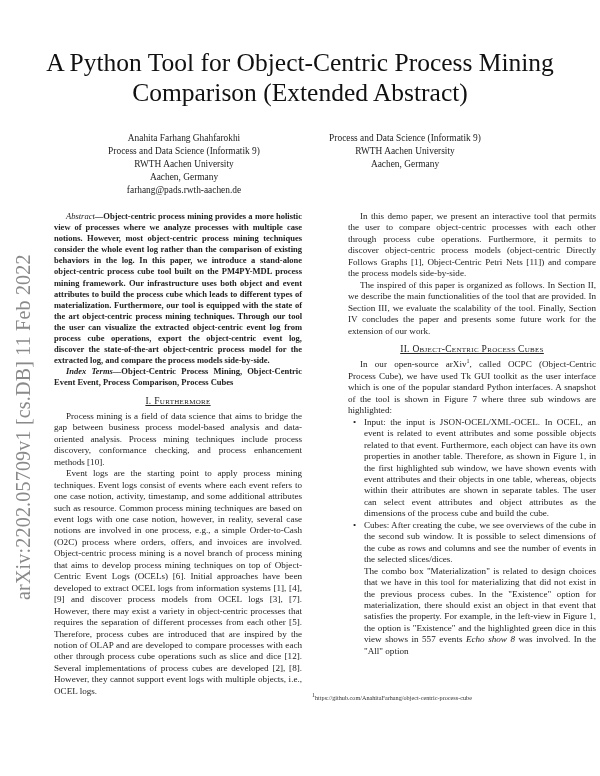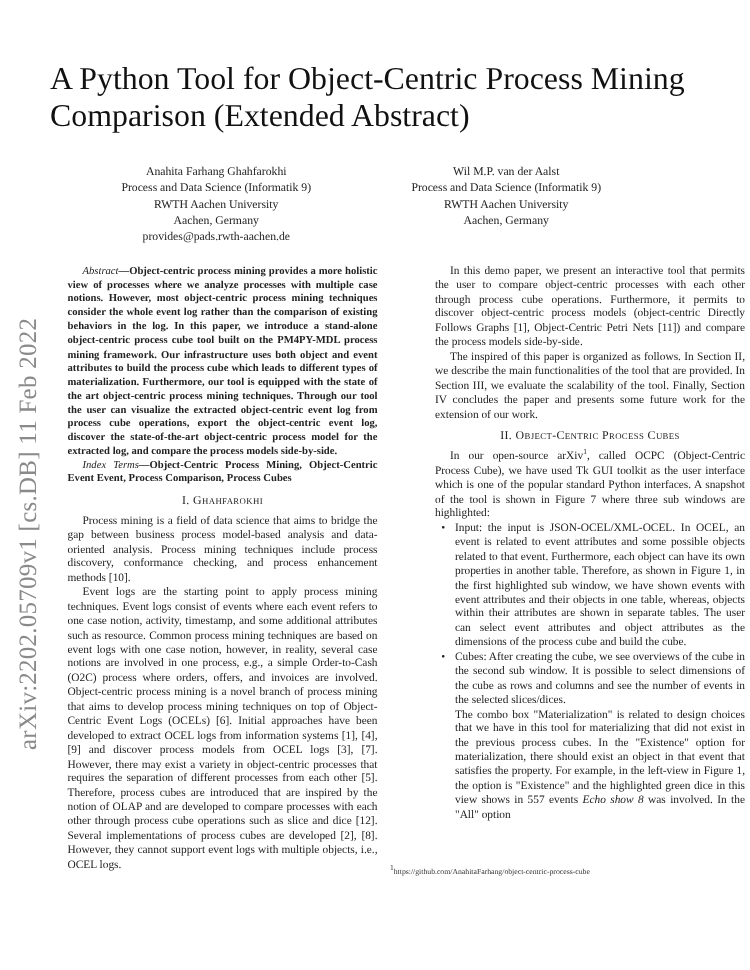--- a/index.html
+++ b/index.html
@@ -2,50 +2,50 @@
 <html><head>
 <meta charset="utf-8">
 <style>
   html, body { margin: 0; padding: 0; background: #ffffff; }
   body {
     width: 600px; height: 776px; position: relative; overflow: hidden;
     font-family: "Liberation Serif", "DejaVu Serif", serif; color: #1a1a1a;
   }
   .title {
     position: absolute; left: 40px; top: 48px; width: 520px;
-    text-align: left; font-size: 25.5px; line-height: 30px; color: #111;
+    text-align: center; font-size: 25.5px; line-height: 30px; color: #111;
   }
   .author {
     position: absolute; top: 132px; width: 220px; text-align: center;
     font-size: 9.4px; line-height: 13px; color: #222;
   }
   .author .aff { }
-  .author.a1 { left: 63px; }
+  .author.a1 { left: 74px; }
   .author.a2 { left: 295px; }
   .arxiv {
     position: absolute; left: 6px; top: 600px; width: 400px; height: 34px;
     transform-origin: 0 0; transform: rotate(-90deg);
     font-size: 20px; line-height: 34px; color: #8a8a8a; white-space: nowrap;
     letter-spacing: 0.2px;
   }
   .col {
     position: absolute; top: 211px; width: 248px;
     font-size: 9.1px; line-height: 11.45px; text-align: justify; color: #222;
     hyphens: auto;
   }
   .col.left { left: 54px; }
   .col.right { left: 312px; margin-left: 36px; }
   p { margin: 0; text-indent: 12px; }
   .abstract { font-weight: bold; font-size: 8.5px; line-height: 11.1px; }
   .abstract .lead { font-style: italic; font-weight: normal; }
   .index { font-weight: bold; font-size: 8.5px; line-height: 11.1px; }
-  .index .lead { font-style: italic; font-weight: normal; }
+  .index .lead { font-style: italic; font-weight: bold; }
   .heading {
     text-align: center; font-variant: small-caps; font-size: 9.5px;
-    margin: 7px 0 4px 0; text-indent: 0; letter-spacing: 0.3px;
+    margin: 7px 0 4px 0; text-indent: 0; letter-spacing: 0.3px; text-decoration: underline;
   }
   ul { margin: 0; padding-left: 16px; list-style: none; }
   li { position: relative; }
   li::before {
     content: "\2022"; position: absolute; left: -11px; top: 0; font-size: 9px;
   }
   .cont { text-indent: 0; }
   .footnote {
     position: absolute; left: 312px; top: 694px; width: 250px;
     font-size: 6.2px; color: #333; white-space: nowrap;
@@ -56,36 +56,35 @@
 </head>
 <body>
 
 <div class="title">A Python Tool for Object-Centric Process Mining Comparison (Extended Abstract)</div>
 
 <div class="author a1">
   <div>Anahita Farhang Ghahfarokhi</div>
   <div class="aff">Process and Data Science (Informatik 9)</div>
   <div class="aff">RWTH Aachen University</div>
   <div>Aachen, Germany</div>
-  <div>provides@pads.rwth-aachen.de</div>
+  <div>farhang@pads.rwth-aachen.de</div>
 </div>
 
 <div class="author a2">
-  <div>Wil M.P. van der Aalst</div>
   <div class="aff">Process and Data Science (Informatik 9)</div>
   <div class="aff">RWTH Aachen University</div>
   <div>Aachen, Germany</div>
 </div>
 
 <div class="arxiv">arXiv:2202.05709v1  [cs.DB]  11 Feb 2022</div>
 
 <div class="col left">
   <p class="abstract"><span class="lead">Abstract</span><span>—Object-centric process mining provides a more holistic view of processes where we analyze processes with multiple case notions. However, most object-centric process mining techniques consider the whole event log rather than the comparison of existing behaviors in the log. In this paper, we introduce a stand-alone object-centric process cube tool built on the PM4PY-MDL process mining framework. Our infrastructure uses both object and event attributes to build the process cube which leads to different types of materialization. Furthermore, our tool is equipped with the state of the art object-centric process mining techniques. Through our tool the user can visualize the extracted object-centric event log from process cube operations, export the object-centric event log, discover the state-of-the-art object-centric process model for the extracted log, and compare the process models side-by-side.</span></p>
   <p class="index"><span class="lead">Index Terms</span><span>—Object-Centric Process Mining, Object-Centric Event Event, Process Comparison, Process Cubes</span></p>
-  <div class="heading">I. Ghahfarokhi</div>
+  <div class="heading">I. Furthermore</div>
   <p>Process mining is a field of data science that aims to bridge the gap between business process model-based analysis and data-oriented analysis. Process mining techniques include process discovery, conformance checking, and process enhancement methods [10].</p>
   <p>Event logs are the starting point to apply process mining techniques. Event logs consist of events where each event refers to one case notion, activity, timestamp, and some additional attributes such as resource. Common process mining techniques are based on event logs with one case notion, however, in reality, several case notions are involved in one process, e.g., a simple Order-to-Cash (O2C) process where orders, offers, and invoices are involved. Object-centric process mining is a novel branch of process mining that aims to develop process mining techniques on top of Object-Centric Event Logs (OCELs) [6]. Initial approaches have been developed to extract OCEL logs from information systems [1], [4], [9] and discover process models from OCEL logs [3], [7]. However, there may exist a variety in object-centric processes that requires the separation of different processes from each other [5]. Therefore, process cubes are introduced that are inspired by the notion of OLAP and are developed to compare processes with each other through process cube operations such as slice and dice [12]. Several implementations of process cubes are developed  [2], [8]. However, they cannot support event logs with multiple objects, i.e., OCEL logs.</p>
 </div>
 
 <div class="col right">
   <p>In this demo paper, we present an interactive tool that permits the user to compare object-centric processes with each other through process cube operations. Furthermore, it permits to discover object-centric process models (object-centric Directly Follows Graphs [1], Object-Centric Petri Nets [11]) and compare the process models side-by-side.</p>
   <p>The inspired of this paper is organized as follows. In Section II, we describe the main functionalities of the tool that are provided. In Section III, we evaluate the scalability of the tool. Finally, Section IV concludes the paper and presents some future work for the extension of our work.</p>
   <div class="heading">II. Object-Centric Process Cubes</div>
   <p><span>In our open-source arXiv</span><sup>1</sup><span>, called OCPC (Object-Centric Process Cube), we have used Tk GUI toolkit as the user interface which is one of the popular standard Python interfaces. A snapshot of the tool is shown in Figure 7 where three sub windows are highlighted:</span></p>
   <ul>

